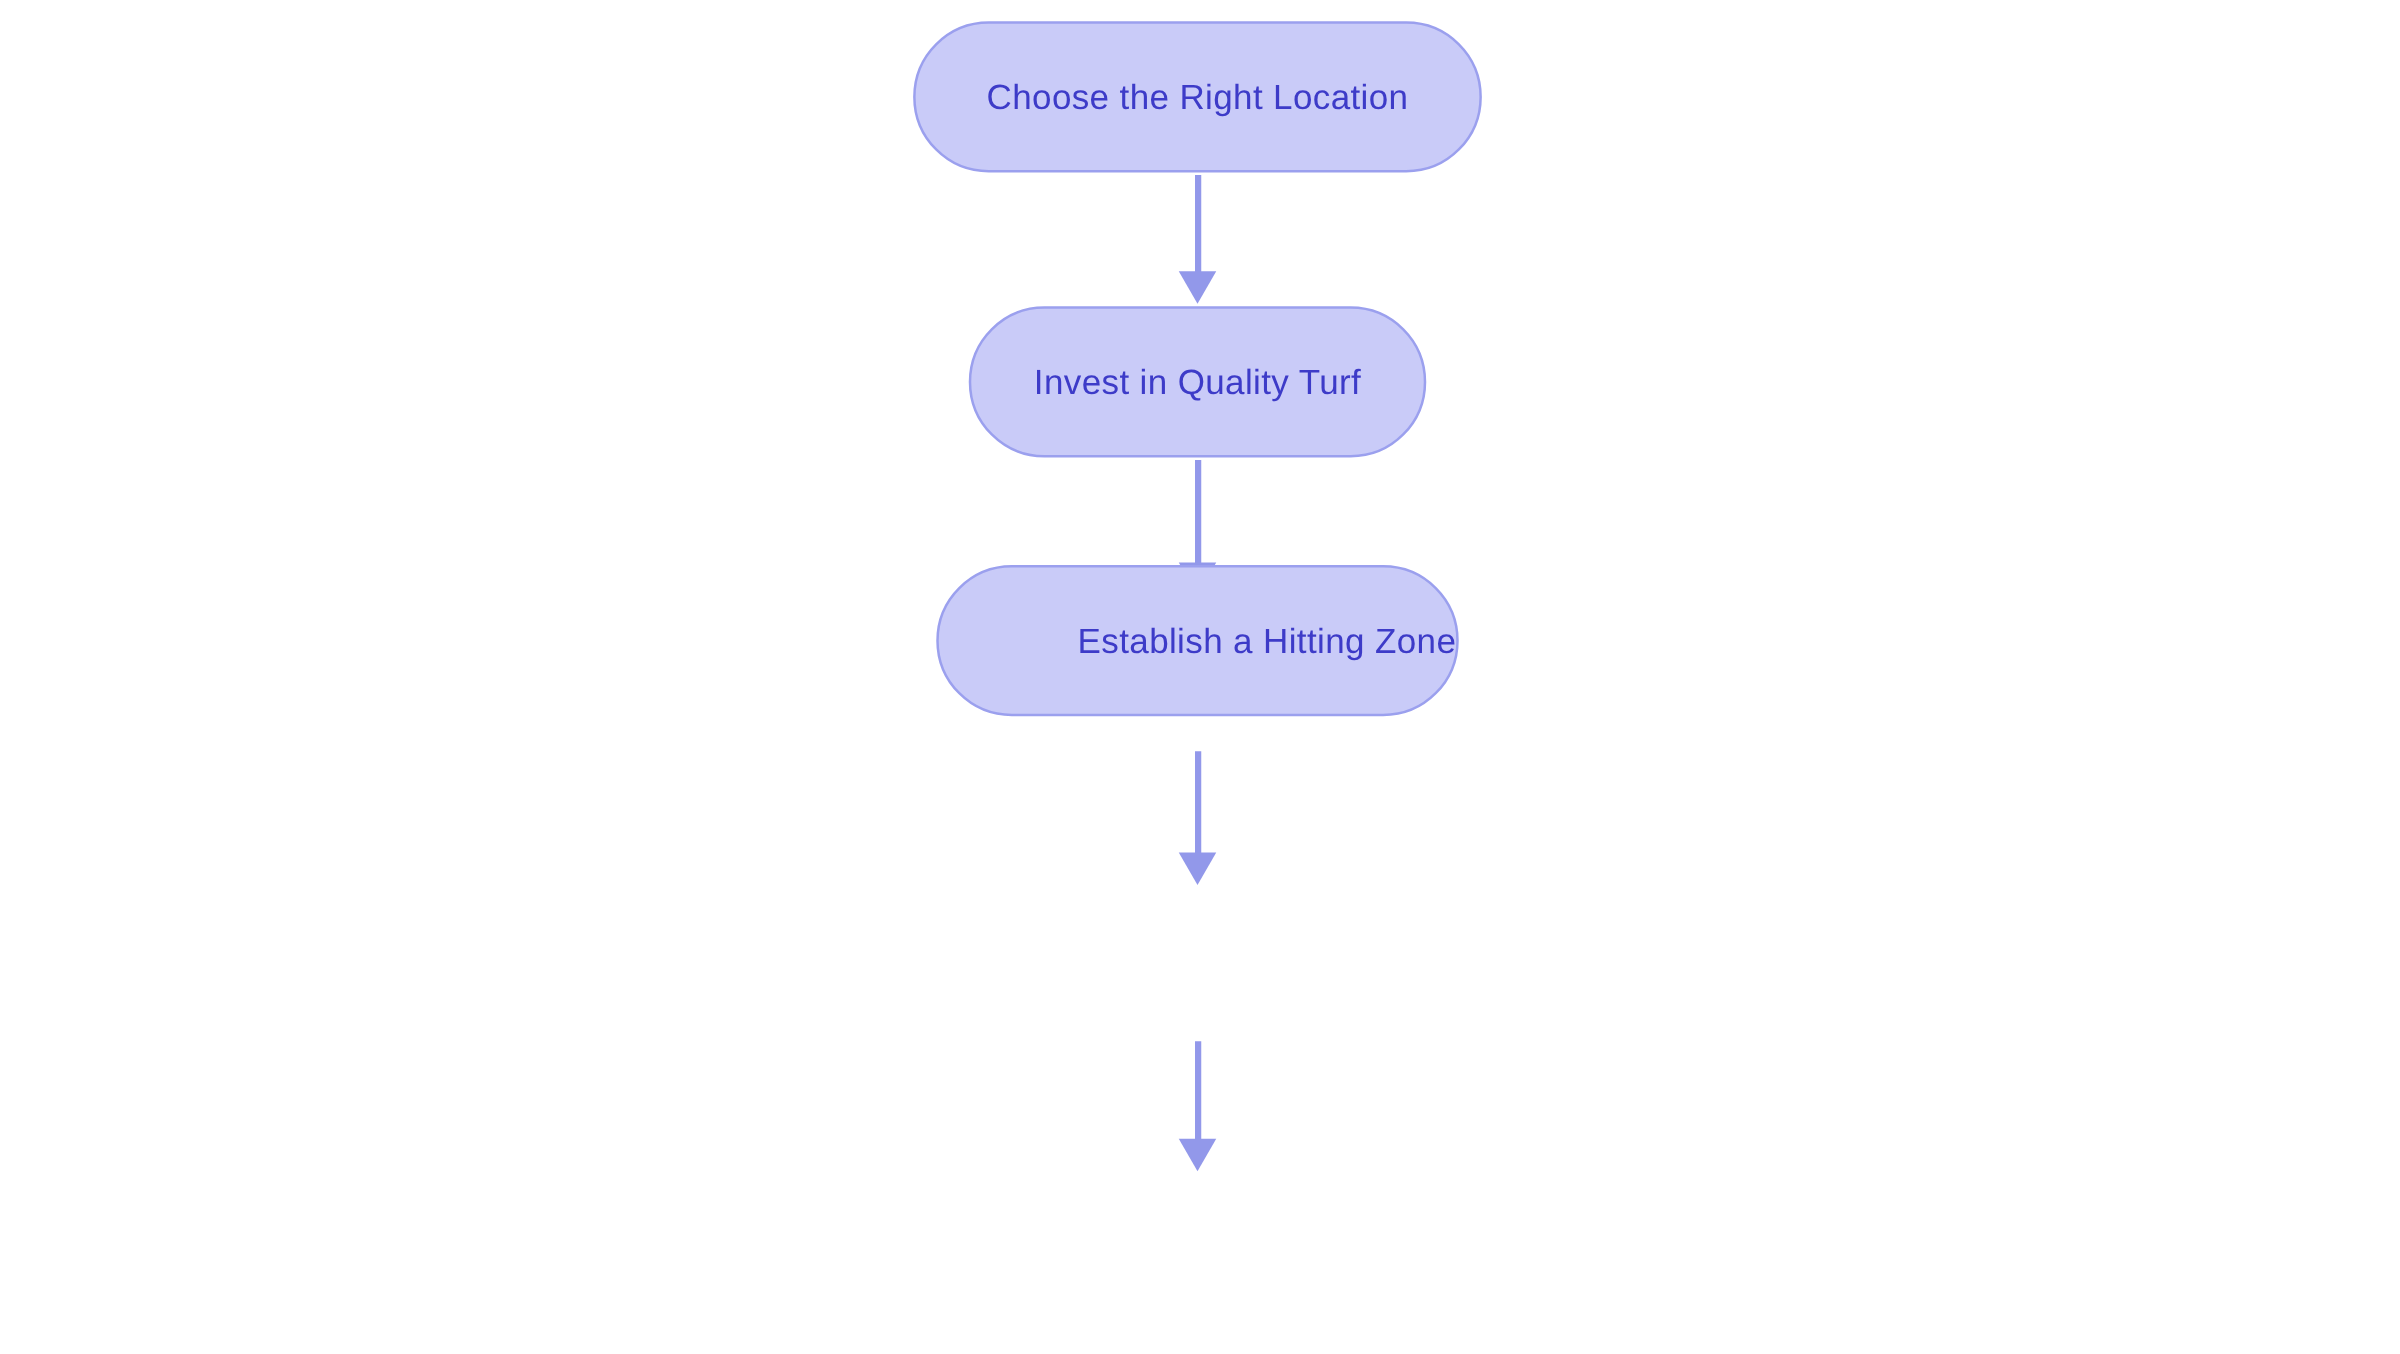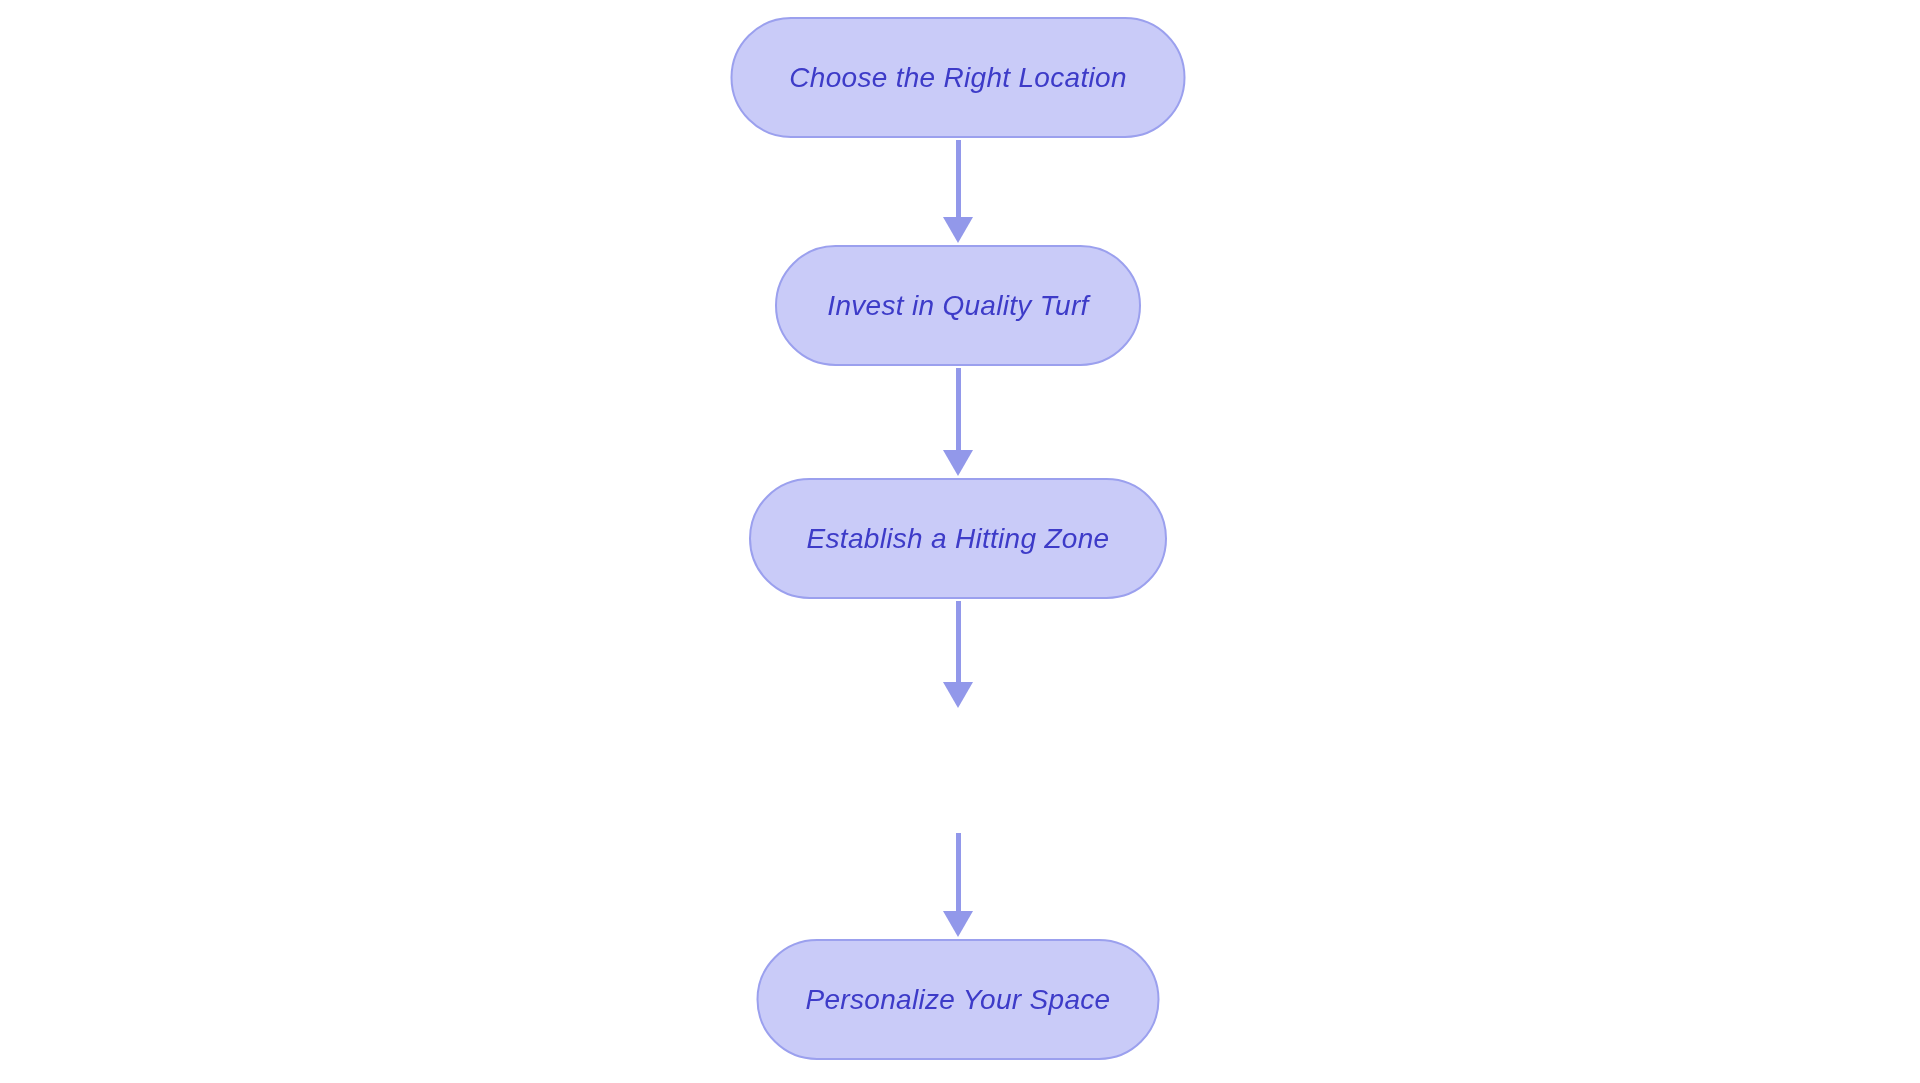--- a/index.html
+++ b/index.html
@@ -15,21 +15,20 @@
     padding: 0;
     background: var(--background);
     font-family: "Liberation Sans", "DejaVu Sans", sans-serif;
   }
   .canvas {
     position: relative;
     width: 1920px;
     height: 1083px;
     background: var(--background);
     overflow: hidden;
-    font-style: italic;
   }
   .node {
     position: absolute;
     left: 958px;
     transform: translateX(-50%);
     height: 121px;
     border-radius: 62px;
     background: var(--node_fill);
     border: 2px solid var(--node_border);
     display: flex;
@@ -38,21 +37,21 @@
   }
   .node-label {
     color: var(--node_text);
     font-size: 28px;
     font-weight: 400;
     letter-spacing: 0.3px;
     white-space: nowrap;
   }
   .n1 { top: 17px;  width: 455px; }
   .n2 { top: 245px; width: 366px; }
-  .n3 { top: 478px; width: 418px; }
+  .n3 { top: 452px; width: 418px; justify-content: flex-end; }
   .n4 { top: 710px; width: 430px; }
   .n5 { top: 939px; width: 403px; }
 
   .arrow {
     position: absolute;
     left: 958px;
     transform: translateX(-50%);
     width: 30px;
   }
   .a1 { top: 140px; height: 103px; }
@@ -112,17 +111,14 @@
     <div class="arrow-line"></div>
     <div class="arrow-head"></div>
   </div>
 
 
   <div class="arrow a4">
     <div class="arrow-line"></div>
     <div class="arrow-head"></div>
   </div>
 
-  <div class="node n5">
-    <span class="node-label">Personalize Your Space</span>
-  </div>
 
 </div>
 
 </body></html>

